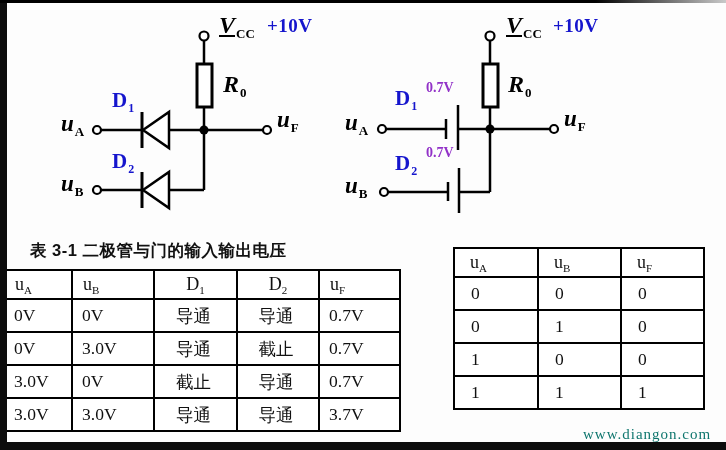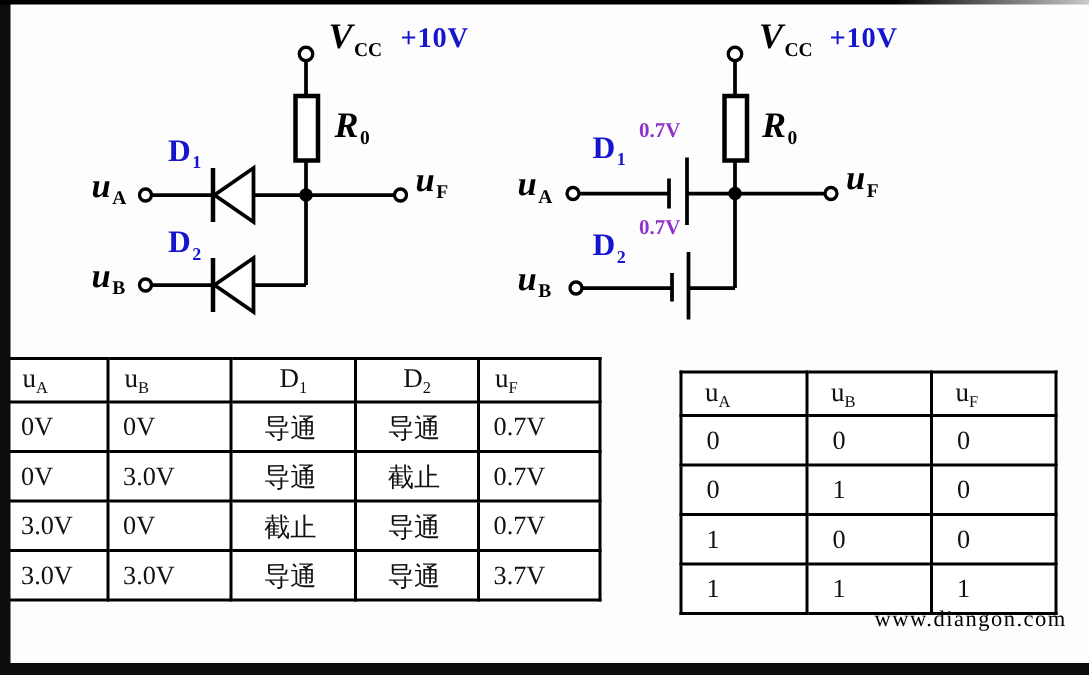--- a/index.html
+++ b/index.html
@@ -15,21 +15,21 @@
 
   
   .circuit-svg{position:absolute;left:0;top:0;z-index:2;}
 
   
   .clabel{position:absolute;z-index:3;line-height:1;white-space:nowrap;
     font-family:"Liberation Serif",serif;color:#000;}
   .clabel .sub{font-size:13px;vertical-align:-5px;font-style:normal;margin-left:1px;}
   .lab-u{font-size:23px;font-weight:bold;font-style:italic;}
   .lab-u .sub{font-size:13px;font-weight:600;}
-  .lab-v{font-size:24px;font-style:italic;font-weight:600;}
+  .lab-v{font-size:24px;font-style:italic;font-weight:600;text-decoration:underline;}
   .lab-r{font-size:24px;font-style:italic;font-weight:700;}
   .lab-d{font-size:21px;font-weight:bold;color:var(--label-blue,#1515cd);}
   .lab-d .sub{font-size:12px;vertical-align:-5px;}
   .lab-supply{font-size:19px;font-weight:bold;color:var(--label-blue,#1515cd);letter-spacing:.5px;}
   .lab-drop{font-size:14px;font-weight:bold;color:var(--label-purple,#9232c8);}
 
   
   .tbl-section{position:absolute;z-index:2;}
   .tbl-title{font-size:16.5px;color:#111;letter-spacing:.5px;white-space:nowrap;
     font-family:"Liberation Sans",sans-serif;}
@@ -41,23 +41,23 @@
     font-weight:normal;text-align:left;color:#111;overflow:hidden;
   }
   table.dtable th{font-size:18px;height:27px;padding:0 0 0 10px;}
   table.dtable td{font-size:17.5px;height:31px;padding:0 4px 0 9px;}
   table.dtable th .sub{font-size:11px;vertical-align:-4px;}
   table.t1 th:nth-child(3),table.t1 th:nth-child(4){text-align:center;padding-left:0;}
   table.t1 td:nth-child(3),table.t1 td:nth-child(4){text-align:center;padding-left:0;}
   table.t2 th{padding-left:15px;}
   table.t2 td{padding-left:16px;}
 
-  .watermark{position:absolute;left:583px;top:405px;z-index:5;
+  .watermark{position:absolute;left:583px;top:426px;z-index:5;
     font-family:"Liberation Serif",serif;font-size:15px;letter-spacing:1px;
-    color:#000000;white-space:nowrap;}
+    color:#0f766e;white-space:nowrap;}
 </style>
 </head>
 <body>
 
 <div class="frame-left"></div>
 <div class="frame-bottom"></div>
 <div class="frame-top"></div>
 
 <svg class="circuit-svg" width="726" height="245" viewBox="0 0 726 245">
 
@@ -112,20 +112,21 @@
 <div class="clabel lab-r" style="left:508px;top:72px"><span>R</span><span class="sub">0</span></div>
 <div class="clabel lab-d" style="left:395px;top:88px"><span>D</span><span class="sub">1</span></div>
 <div class="clabel lab-drop" style="left:426px;top:81px">0.7V</div>
 <div class="clabel lab-d" style="left:395px;top:153px"><span>D</span><span class="sub">2</span></div>
 <div class="clabel lab-drop" style="left:426px;top:146px">0.7V</div>
 <div class="clabel lab-u" style="left:345px;top:111px"><span>u</span><span class="sub">A</span></div>
 <div class="clabel lab-u" style="left:345px;top:174px"><span>u</span><span class="sub">B</span></div>
 <div class="clabel lab-u" style="left:564px;top:107px"><span>u</span><span class="sub">F</span></div>
 
 <section class="tbl-section" style="left:3px;top:238px">
+  <div class="tbl-title t1-title">表 3-1 二极管与门的输入输出电压</div>
   <table class="dtable t1" style="width:396px">
     <colgroup>
       <col style="width:68px">
         <col style="width:82px">
         <col style="width:83px">
         <col style="width:82px">
         <col style="width:81px">
     </colgroup>
     <thead>
       <tr>

